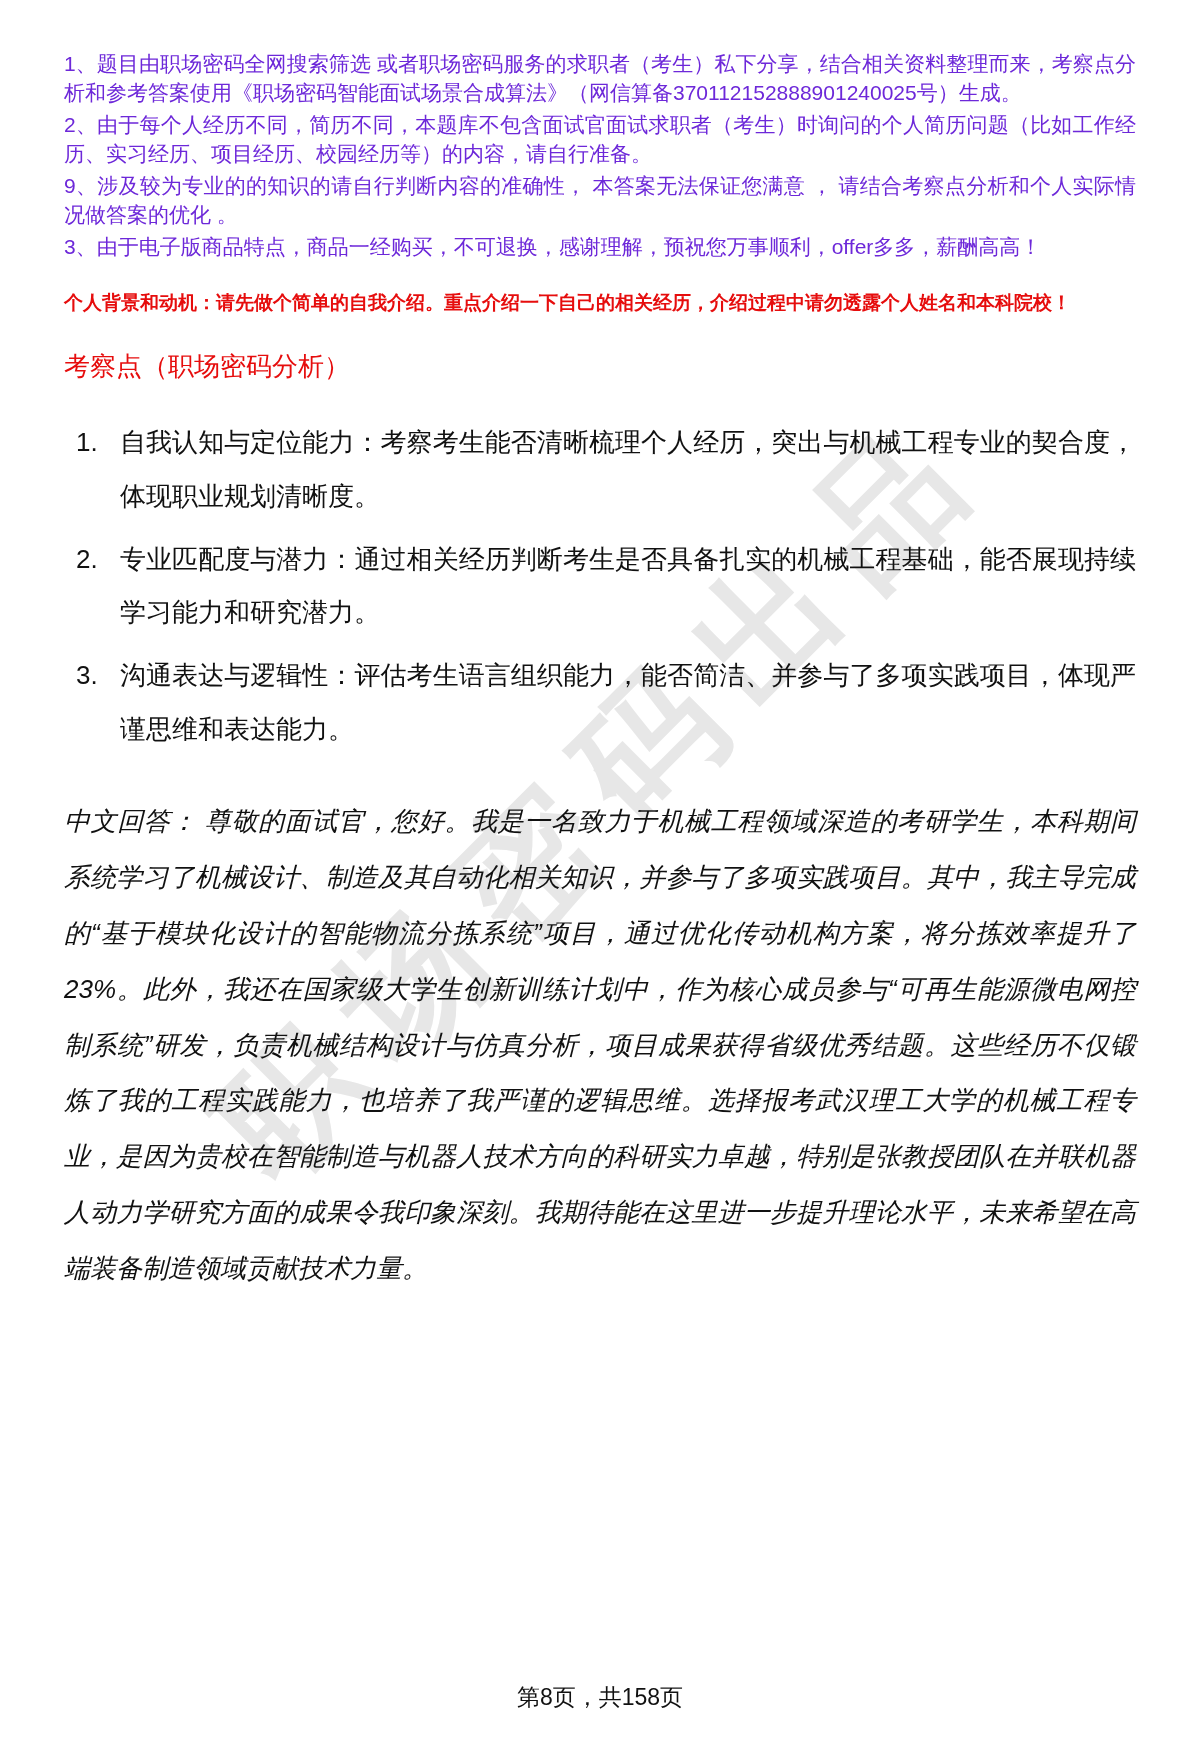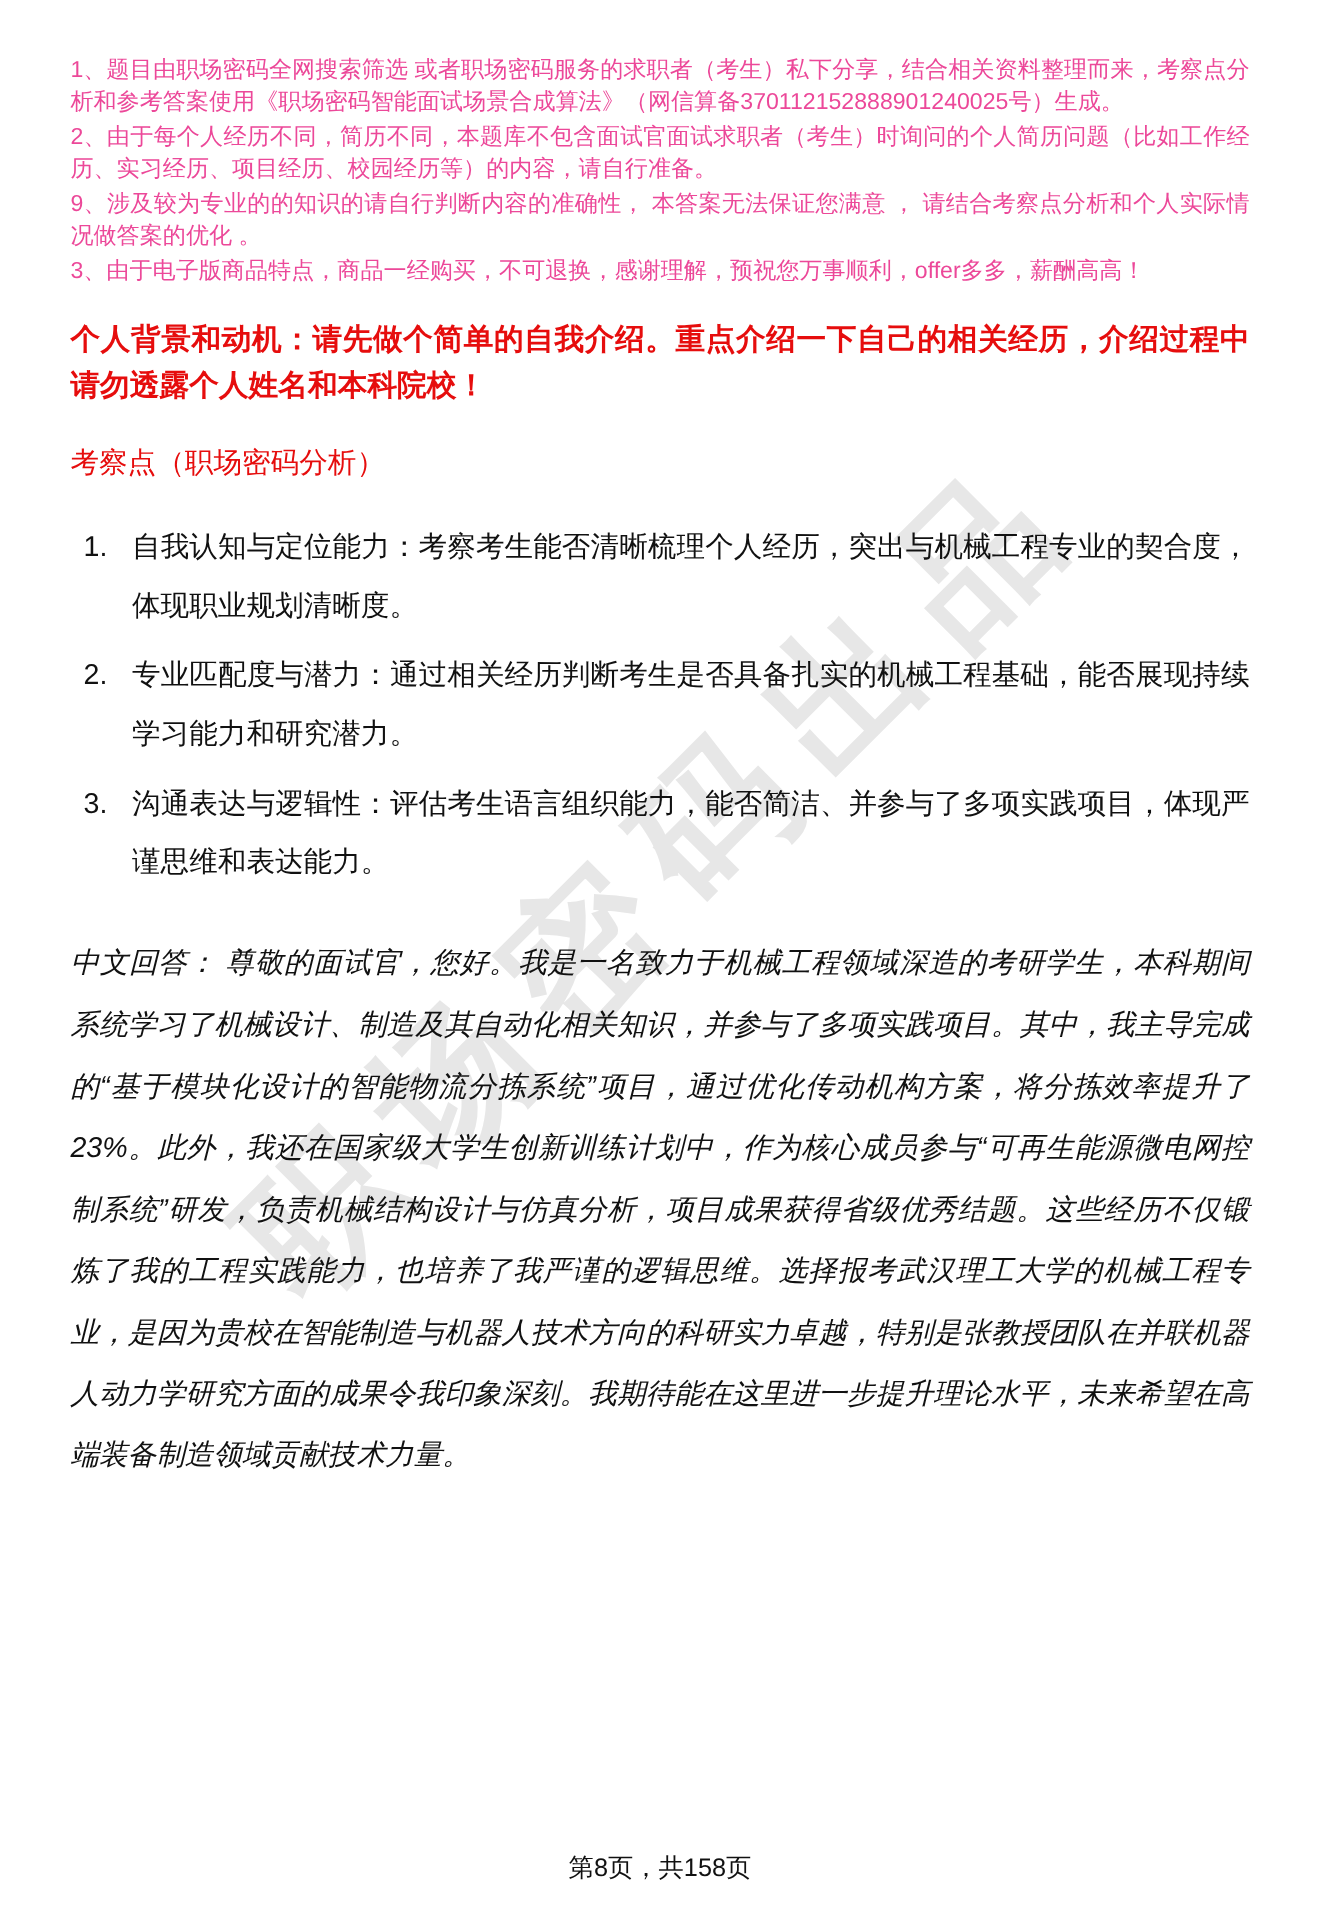--- a/index.html
+++ b/index.html
@@ -29,28 +29,28 @@
     color: #e7e7e7;
     white-space: nowrap;
     z-index: 0;
     pointer-events: none;
     user-select: none;
   }
   .content { position: relative; z-index: 1; }
   .disclaimers p {
     font-size: 21px;
     line-height: 1.38;
-    color: #ec4899;
+    color: #6d28d9;
     text-align: justify;
     margin-bottom: 3px;
   }
   .question-heading {
     margin-top: 26px;
     color: #e60d0d;
-    font-size: 27px;
+    font-size: 19px;
     font-weight: 700;
     line-height: 1.55;
     text-align: justify;
   }
   .section-heading {
     margin-top: 32px;
     color: #e60d0d;
     font-size: 26px;
     font-weight: 400;
   }

